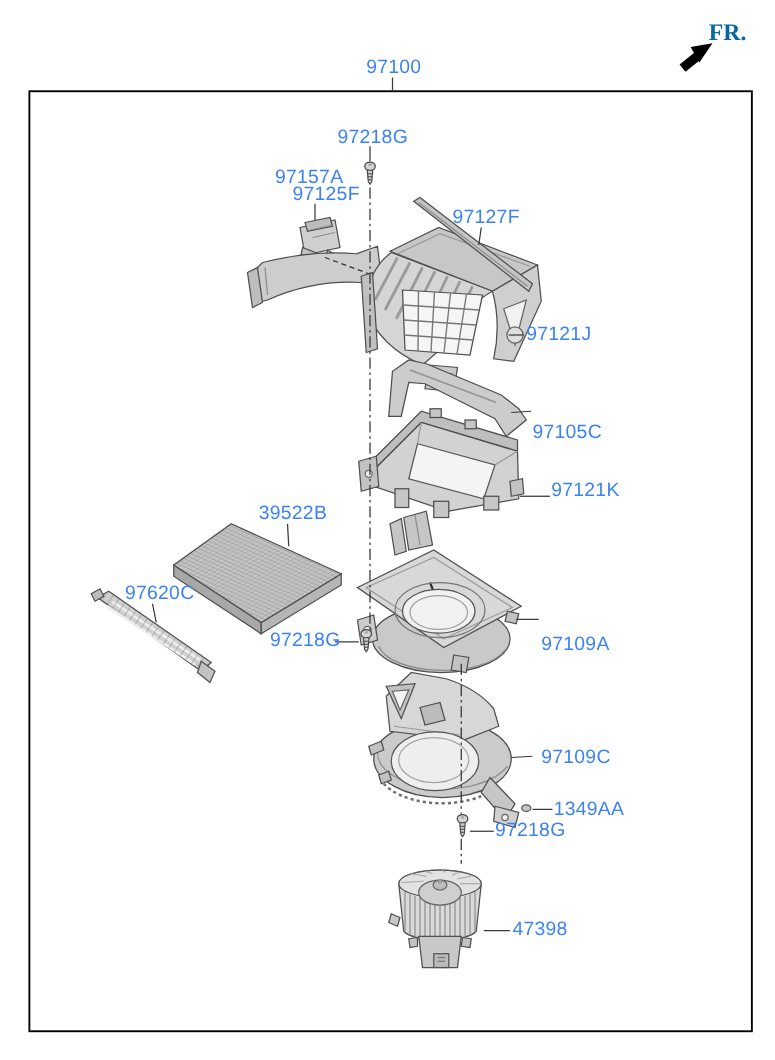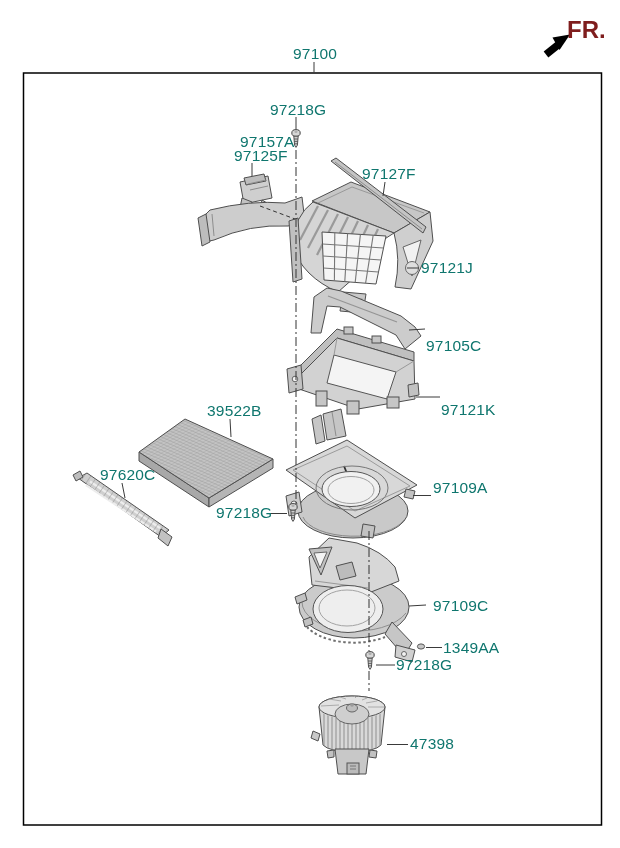--- a/index.html
+++ b/index.html
@@ -2,25 +2,25 @@
 <html><head>
 <meta charset="utf-8">
 <style>
   html,body{margin:0;padding:0;background:#ffffff;}
   .stage{
     position:relative;width:620px;height:848px;background:#ffffff;
     font-family:"Liberation Sans", sans-serif;overflow:hidden;
   }
   .stage svg{position:absolute;left:0;top:0;}
   .callout{
-    position:absolute;font-size:15.5px;line-height:15px;color:#0f766e;
+    position:absolute;font-size:15.5px;line-height:15px;color:#3b82f6;
     white-space:nowrap;letter-spacing:0.2px;
   }
   .fr-label{
-    position:absolute;left:567px;top:16px;font-size:24px;font-weight:bold;color:#7f1d1d;
+    position:absolute;left:567px;top:16px;font-size:19px;font-weight:bold;color:#0369a1;font-family:Liberation Serif, serif;
   }
   .assembly-label{position:absolute;left:293px;top:46px;}
 </style>
 </head>
 <body>
 
 <div class="stage">
 
 <svg width="620" height="848" viewBox="0 0 620 848">
   <defs>
@@ -257,28 +257,28 @@
     <line x1="426" y1="647.5" x2="442" y2="647.5"></line>
     <line x1="376" y1="665" x2="395" y2="665"></line>
     <line x1="387" y1="744.5" x2="408" y2="744.5"></line>
   </g>
 </svg>
 
 <span class="callout assembly-label">97100</span>
 <span class="fr-label">FR.</span>
 
 <span class="callout" style="left:270px;top:102px">97218G</span>
-<span class="callout" style="left:240px;top:134px">97157A</span>
+<span class="callout" style="left:220px;top:134px">97157A</span>
 <span class="callout" style="left:234px;top:148px">97125F</span>
 <span class="callout" style="left:362px;top:166px">97127F</span>
 <span class="callout" style="left:421px;top:260px">97121J</span>
 <span class="callout" style="left:426px;top:338px">97105C</span>
-<span class="callout" style="left:441px;top:402px">97121K</span>
+<span class="callout" style="left:441px;top:385px">97121K</span>
 <span class="callout" style="left:207px;top:403px">39522B</span>
 <span class="callout" style="left:100px;top:467px">97620C</span>
 <span class="callout" style="left:216px;top:505px">97218G</span>
-<span class="callout" style="left:433px;top:480px">97109A</span>
+<span class="callout" style="left:433px;top:508px">97109A</span>
 <span class="callout" style="left:433px;top:598px">97109C</span>
 <span class="callout" style="left:443px;top:640px">1349AA</span>
 <span class="callout" style="left:396px;top:657px">97218G</span>
 <span class="callout" style="left:410px;top:736px">47398</span>
 
 </div>
 
 </body></html>

